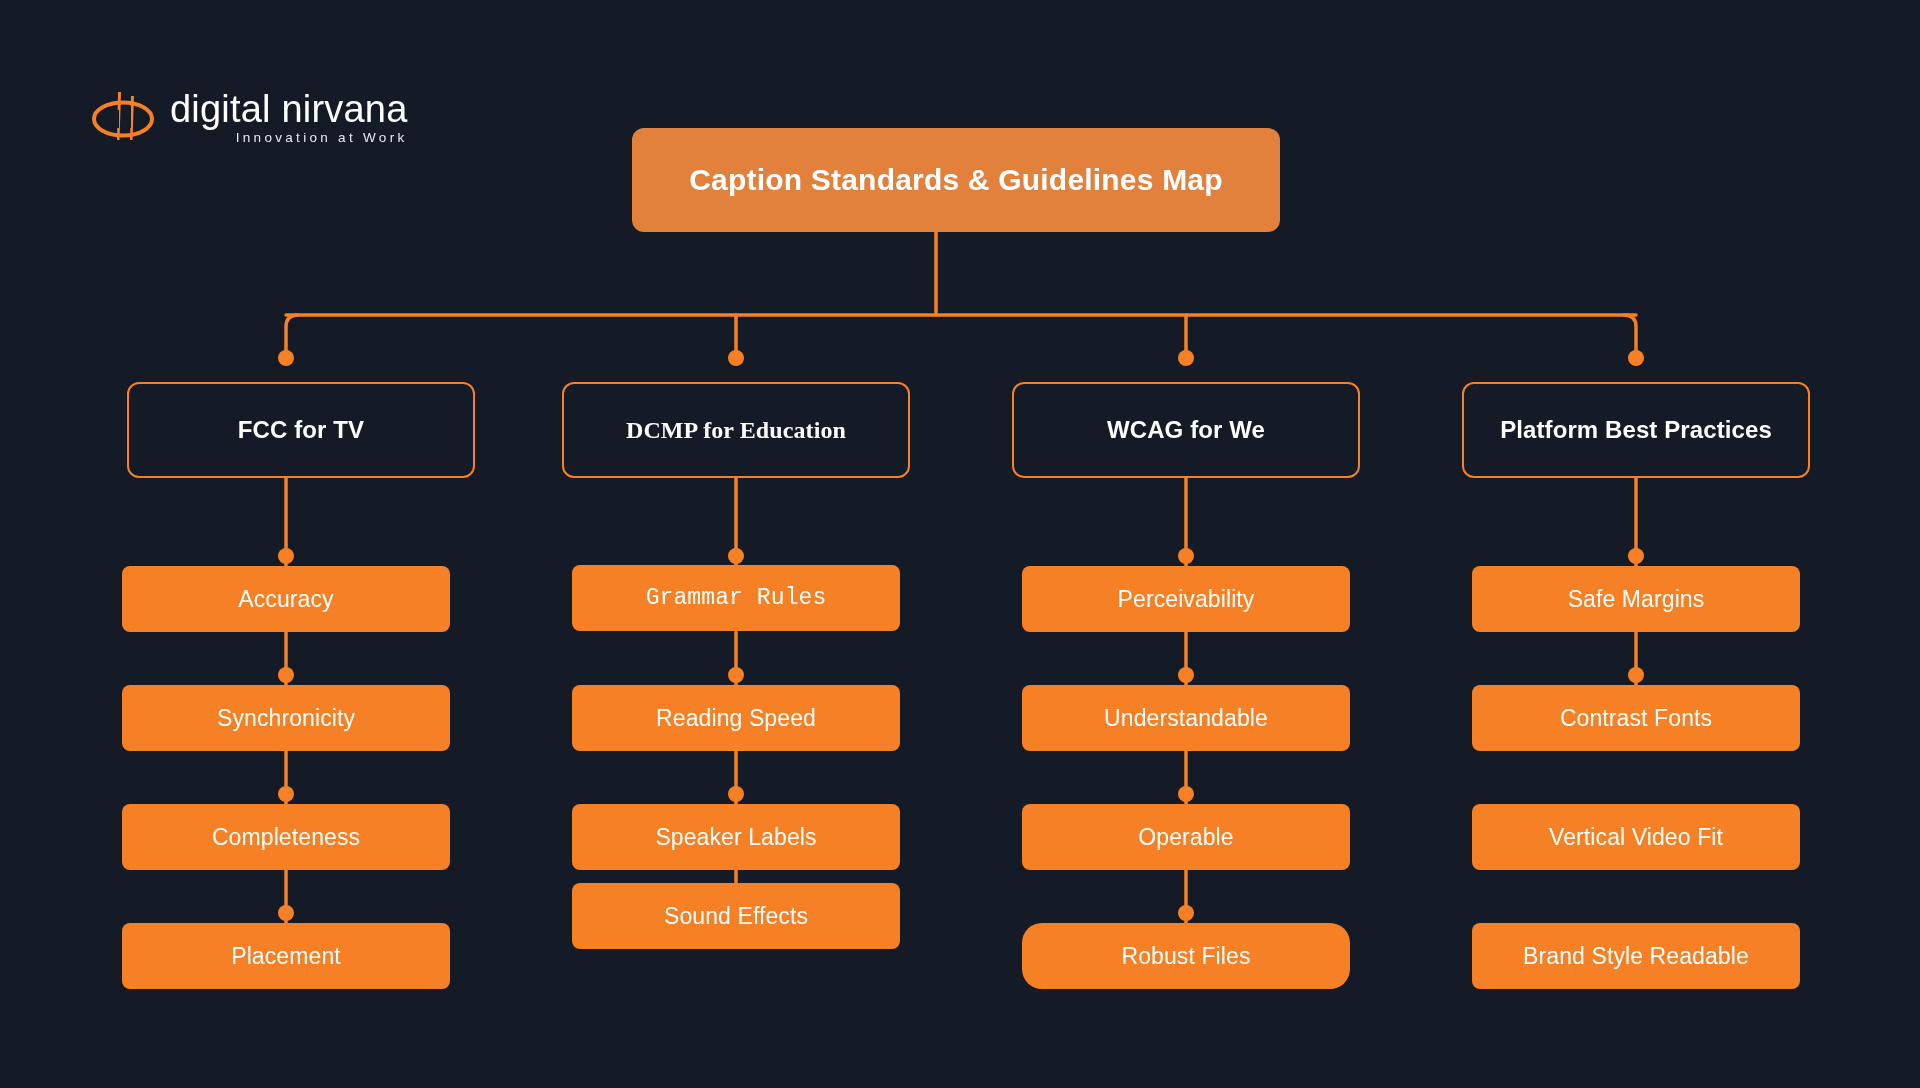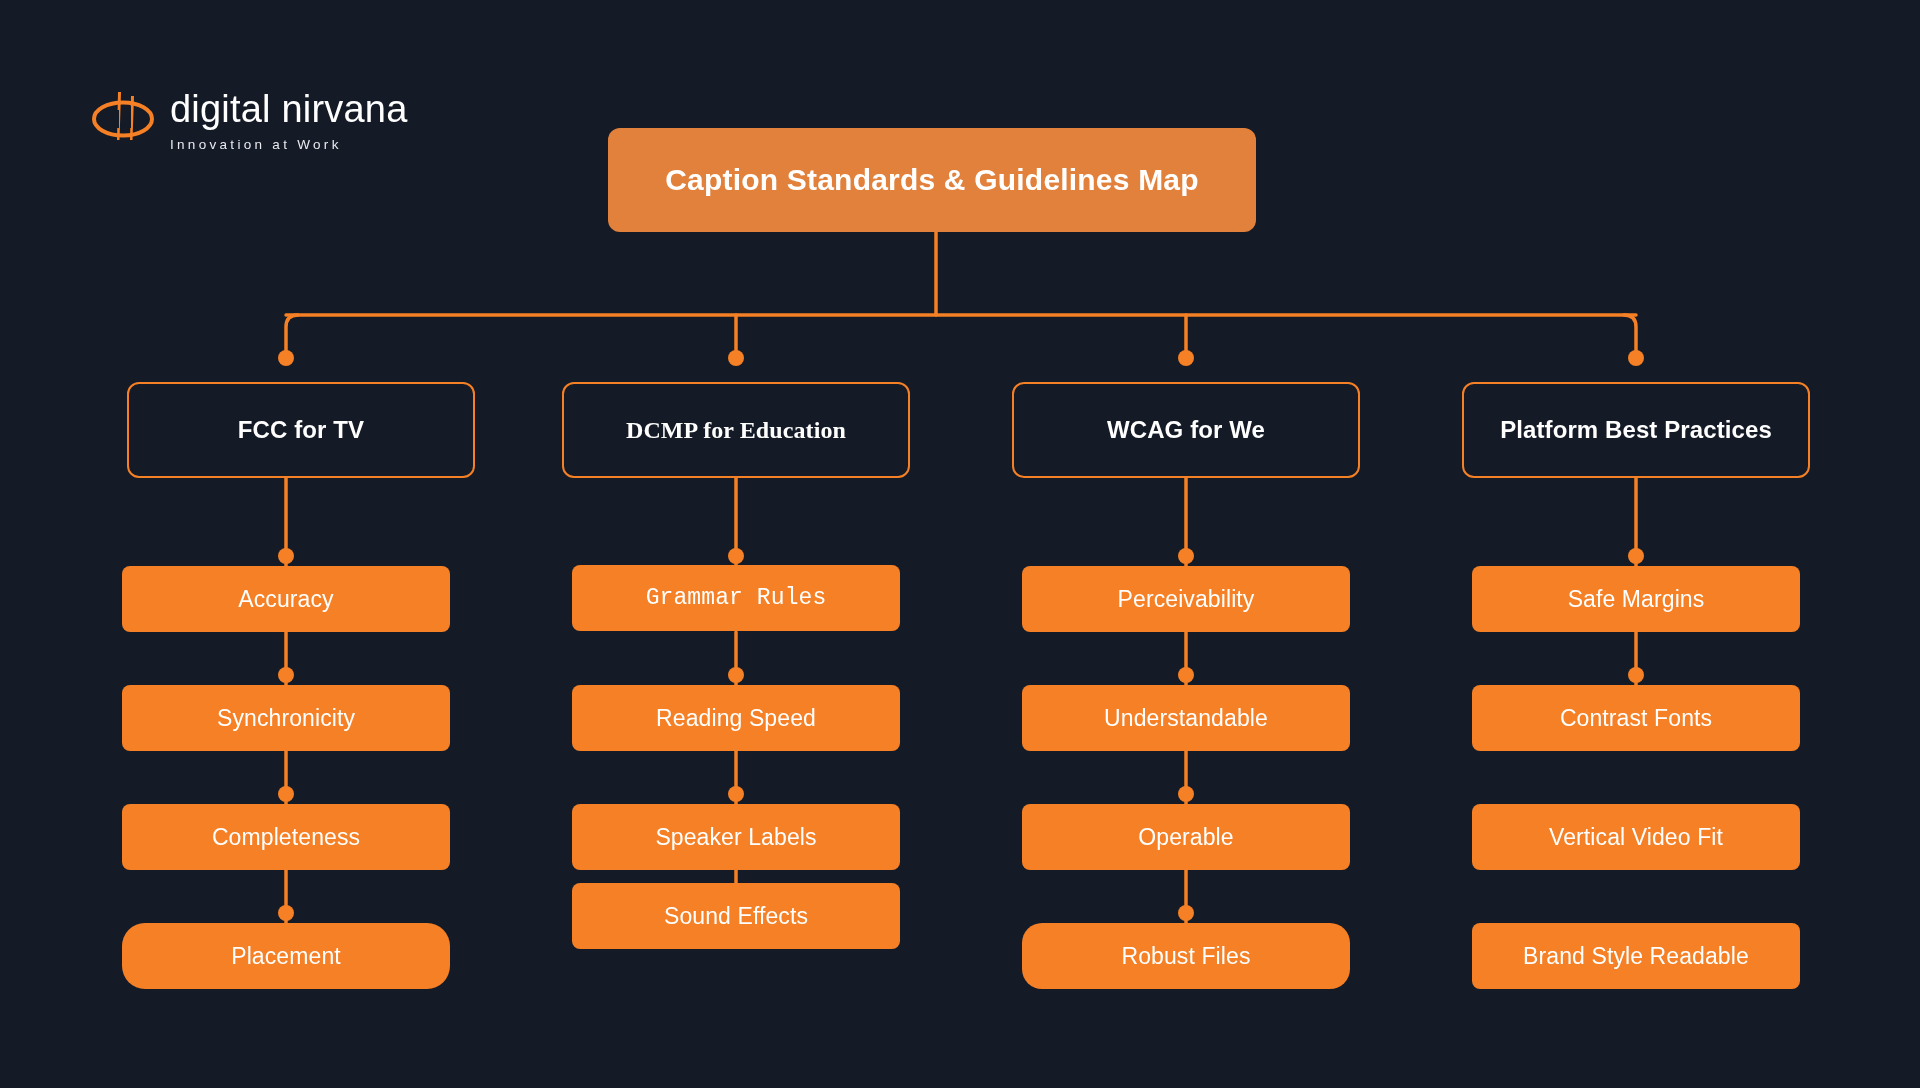--- a/index.html
+++ b/index.html
@@ -46,38 +46,38 @@
     color: #FFFFFF;
     letter-spacing: 0.2px;
     line-height: 1.05;
     white-space: nowrap;
   }
   .logo-tagline {
     font-size: 13.5px;
     font-weight: 400;
     color: #E9EBEF;
     letter-spacing: 3.3px;
-    margin-top: 7px;
+    text-align: right;
     white-space: nowrap;
   }
 
   
   #connectors {
     position: absolute;
     left: 0;
     top: 0;
     width: 1920px;
     height: 1088px;
     pointer-events: none;
   }
 
   
   .root-node {
     position: absolute;
-    left: 608px;
+    left: 632px;
     top: 128px;
     width: 648px;
     height: 104px;
     background: #E2813C;
     border-radius: 12px;
     display: flex;
     align-items: center;
     justify-content: center;
   }
   .root-node-label {
@@ -202,21 +202,21 @@
       </div>
       <div class="leaf-node" style="left: 122px; top: 566px;">
         <span class="leaf-node-label">Accuracy</span>
       </div>
       <div class="leaf-node" style="left: 122px; top: 685px;">
         <span class="leaf-node-label">Synchronicity</span>
       </div>
       <div class="leaf-node" style="left: 122px; top: 804px;">
         <span class="leaf-node-label">Completeness</span>
       </div>
-      <div class="leaf-node" style="left: 122px; top: 923px; border-radius: 23px;">
+      <div class="leaf-node" style="left: 122px; top: 923px;">
         <span class="leaf-node-label">Placement</span>
       </div>
       <div class="cat-node" style="left: 562px; font-family: Liberation Serif, serif;">
         <span class="cat-node-label">DCMP for Education</span>
       </div>
       <div class="leaf-node" style="left: 572px; top: 565px; font-family: Liberation Mono, monospace;">
         <span class="leaf-node-label">Grammar Rules</span>
       </div>
       <div class="leaf-node" style="left: 572px; top: 685px;">
         <span class="leaf-node-label">Reading Speed</span>

